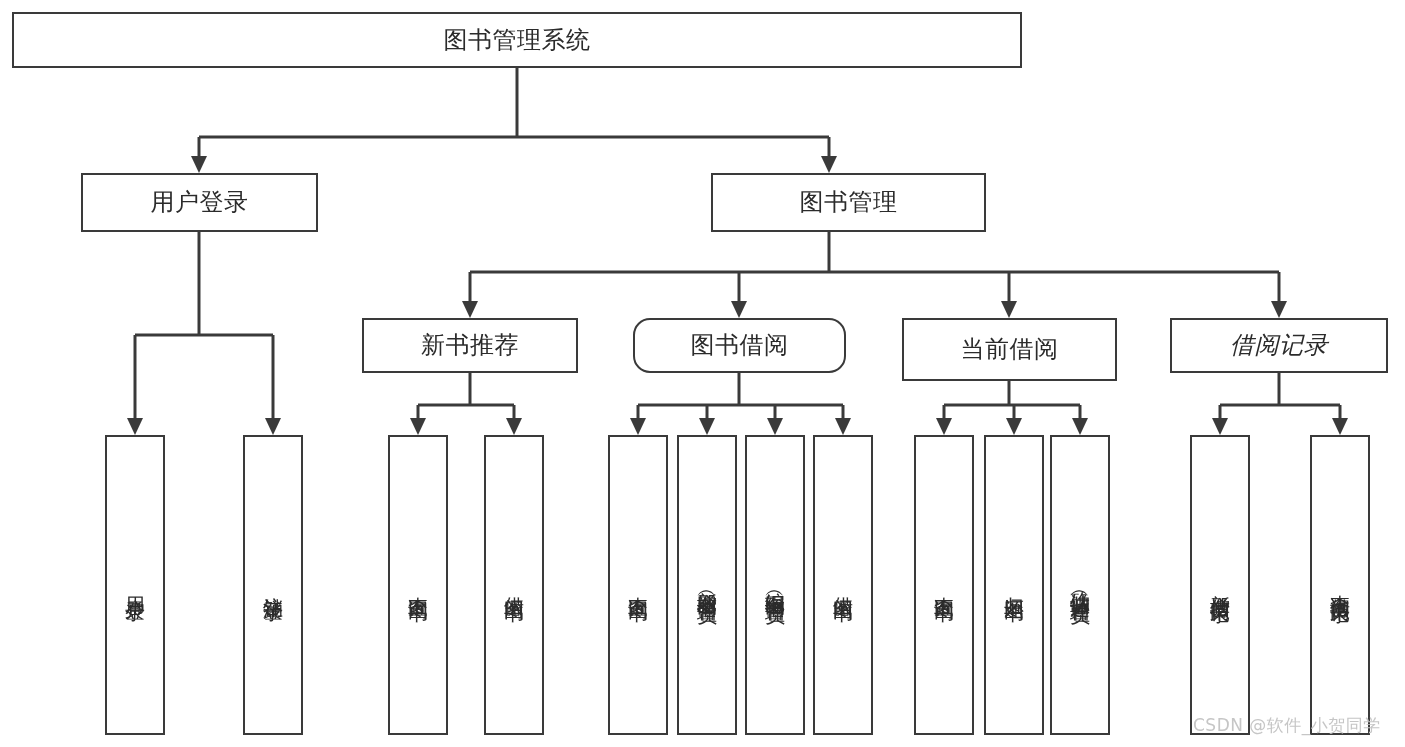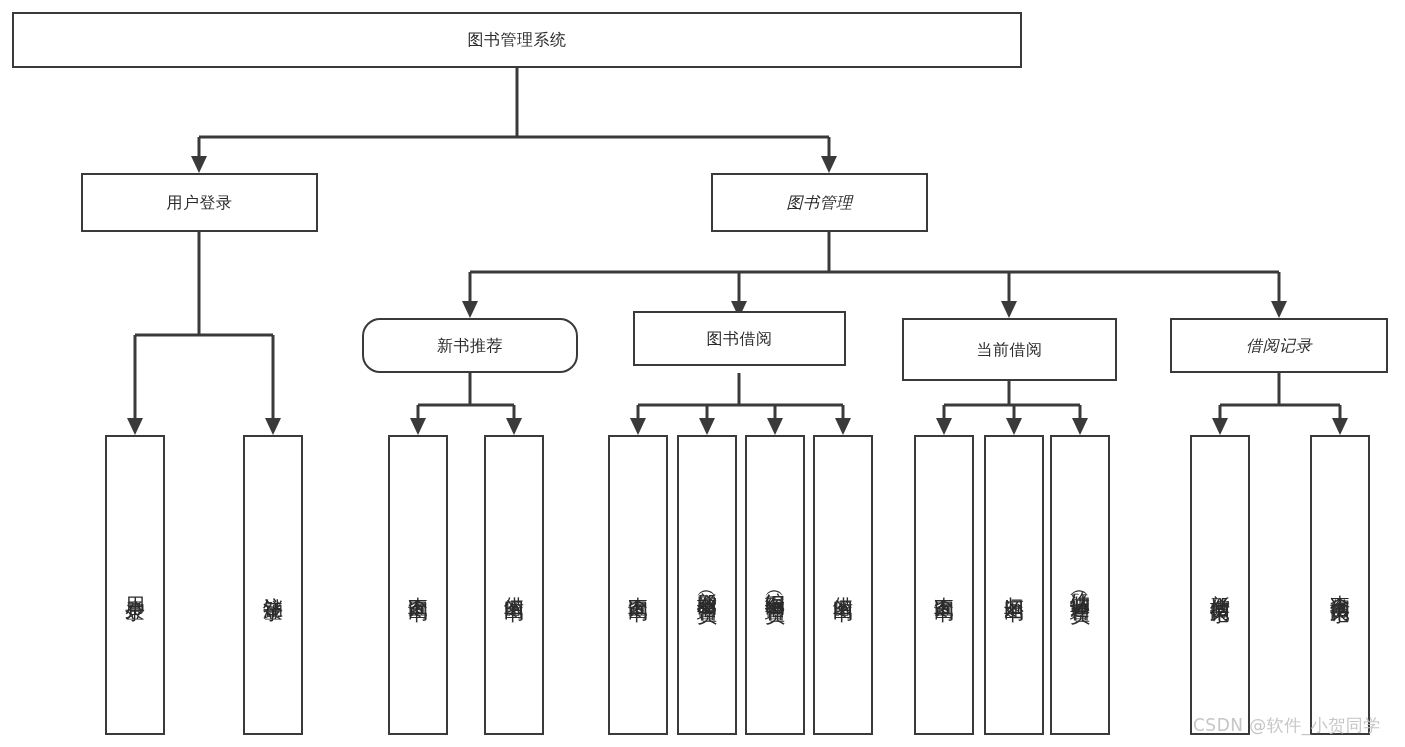--- a/index.html
+++ b/index.html
@@ -29,21 +29,21 @@
     position: absolute;
     box-sizing: border-box;
     border: 2px solid #3a3a3a;
     background: #ffffff;
     display: flex;
     align-items: center;
     justify-content: center;
     color: #2b2b2b;
   }
   .node-h {
-    font-size: 16px;
+    font-size: 24px;
     letter-spacing: 0.5px;
     line-height: 1.2;
   }
   .node-v {
     font-size: 20px;
     writing-mode: vertical-rl;
     text-orientation: upright;
     letter-spacing: 2px;
     line-height: 1.15;
     padding: 4px 0;
@@ -124,27 +124,27 @@
       <polygon points="1332,418 1348,418 1340,435" fill="#3a3a3a"></polygon>
     </svg>
 
   <div id="node-layer">
       <div class="node node-h" style="left: 12px; top: 12px; width: 1010px; height: 56px;">
         <span class="">图书管理系统</span>
       </div>
       <div class="node node-h" style="left: 81px; top: 173px; width: 237px; height: 59px;">
         <span class="">用户登录</span>
       </div>
-      <div class="node node-h" style="left: 711px; top: 173px; width: 217px; height: 59px; font-style: italic;">
+      <div class="node node-h" style="left: 711px; top: 173px; width: 275px; height: 59px;">
         <span class="">图书管理</span>
       </div>
-      <div class="node node-h" style="left: 362px; top: 318px; width: 216px; height: 55px; border-radius: 18px;">
+      <div class="node node-h" style="left: 362px; top: 318px; width: 216px; height: 55px;">
         <span class="">新书推荐</span>
       </div>
-      <div class="node node-h" style="left: 633px; top: 311px; width: 213px; height: 55px;">
+      <div class="node node-h" style="left: 633px; top: 318px; width: 213px; height: 55px; border-radius: 17px;">
         <span class="">图书借阅</span>
       </div>
       <div class="node node-h" style="left: 902px; top: 318px; width: 215px; height: 63px;">
         <span class="">当前借阅</span>
       </div>
       <div class="node node-h" style="left: 1170px; top: 318px; width: 218px; height: 55px; font-style: italic;">
         <span class="">借阅记录</span>
       </div>
       <div class="node node-v" style="left: 105px; top: 435px; width: 60px; height: 300px;">
         <span class="node-v-span">用户登录</span>

